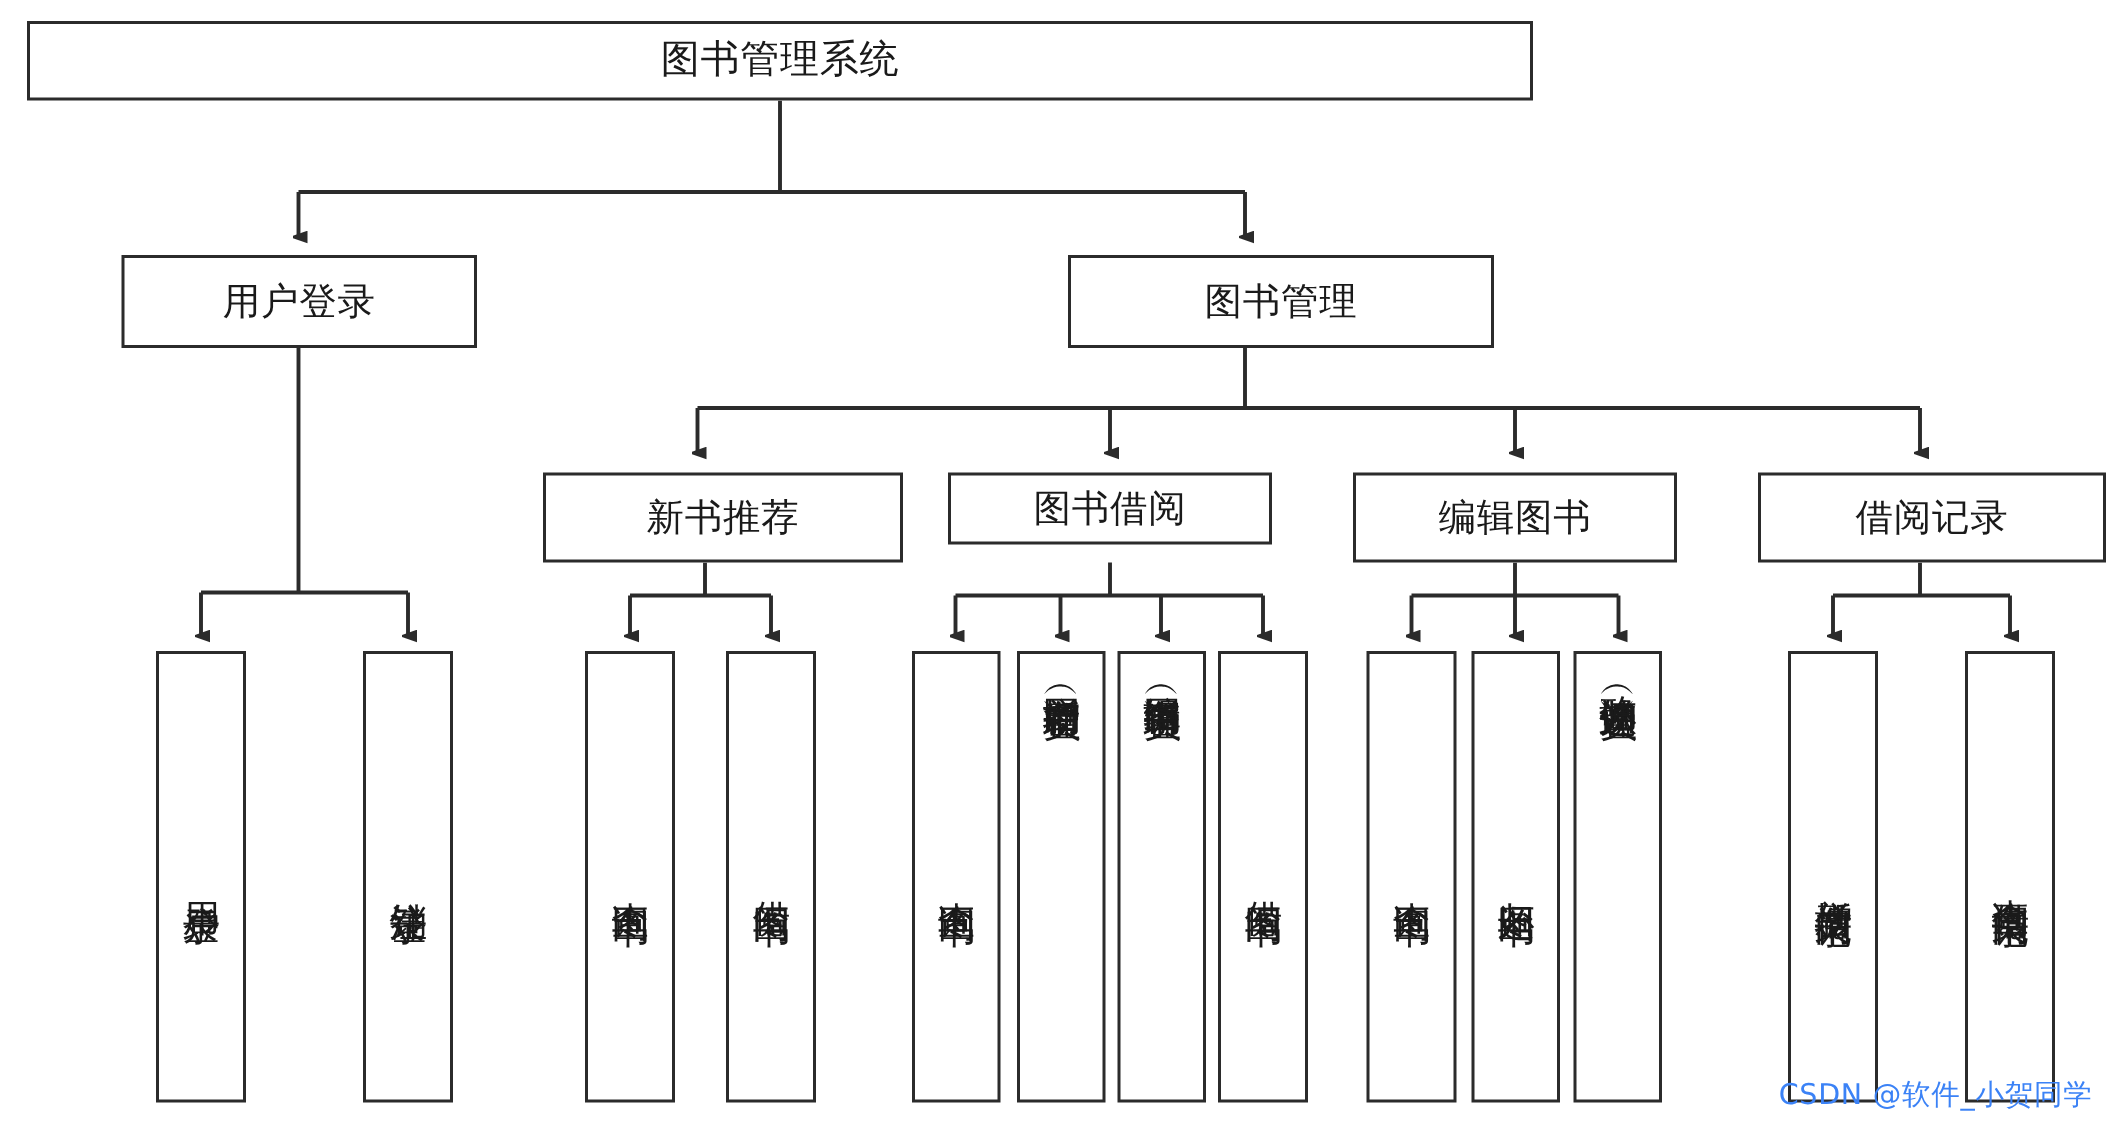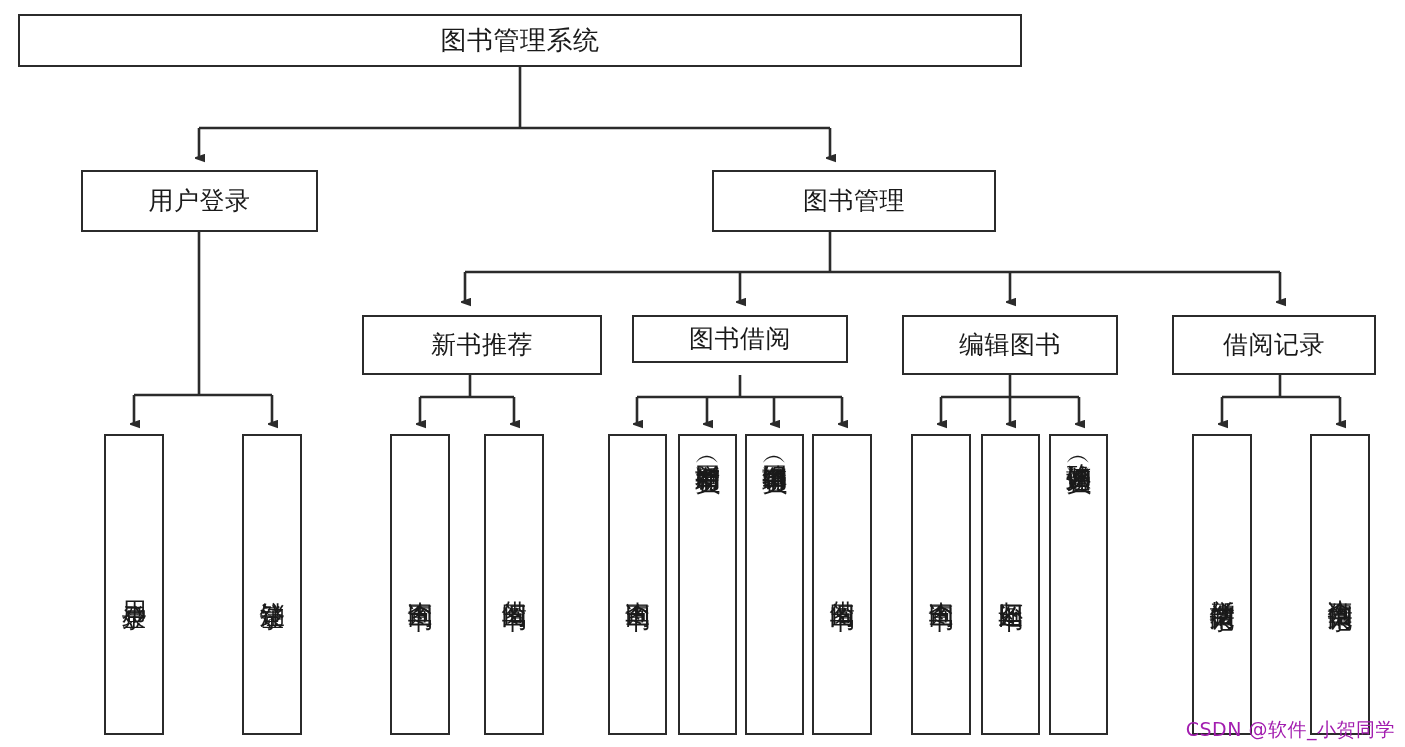--- a/index.html
+++ b/index.html
@@ -66,21 +66,21 @@
   .v-node.center {
     align-items: center;
     padding-top: 0;
   }
 
   #watermark {
     position: absolute;
     right: 10px;
     bottom: 4px;
     font-size: 19px;
-    color: #a21caf;
+    color: #3b82f6;
     white-space: nowrap;
     letter-spacing: 0.5px;
   }
 </style>
 </head>
 <body>
 
 <div id="stage">
 
   <svg id="wires" viewBox="0 0 1405 747">
@@ -146,21 +146,21 @@
 
   <div class="node h-node" style="left:362px; top:315px; width:240px; height:60px;">
     <span class="lbl">新书推荐</span>
   </div>
   <div class="node h-node" style="left:632px; top:315px; width:216px; height:48px;">
     <span class="lbl">图书借阅</span>
   </div>
   <div class="node h-node" style="left:902px; top:315px; width:216px; height:60px;">
     <span class="lbl">编辑图书</span>
   </div>
-  <div class="node h-node" style="left:1172px; top:315px; width:204px; height:60px;">
+  <div class="node h-node" style="left:1172px; top:315px; width:232px; height:60px;">
     <span class="lbl">借阅记录</span>
   </div>
 
   <div class="node v-node center" style="left:104px; top:434px; width:60px; height:301px;">
     <span class="lbl">用户登录</span>
   </div>
   <div class="node v-node center" style="left:242px; top:434px; width:60px; height:301px;">
     <span class="lbl">注销登录</span>
   </div>
 

